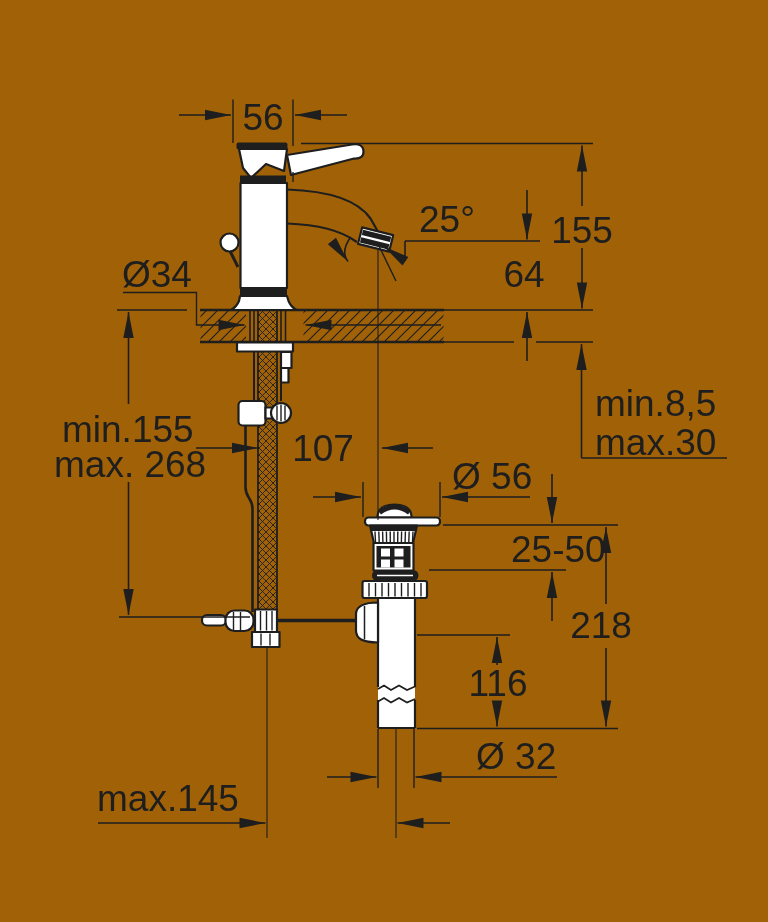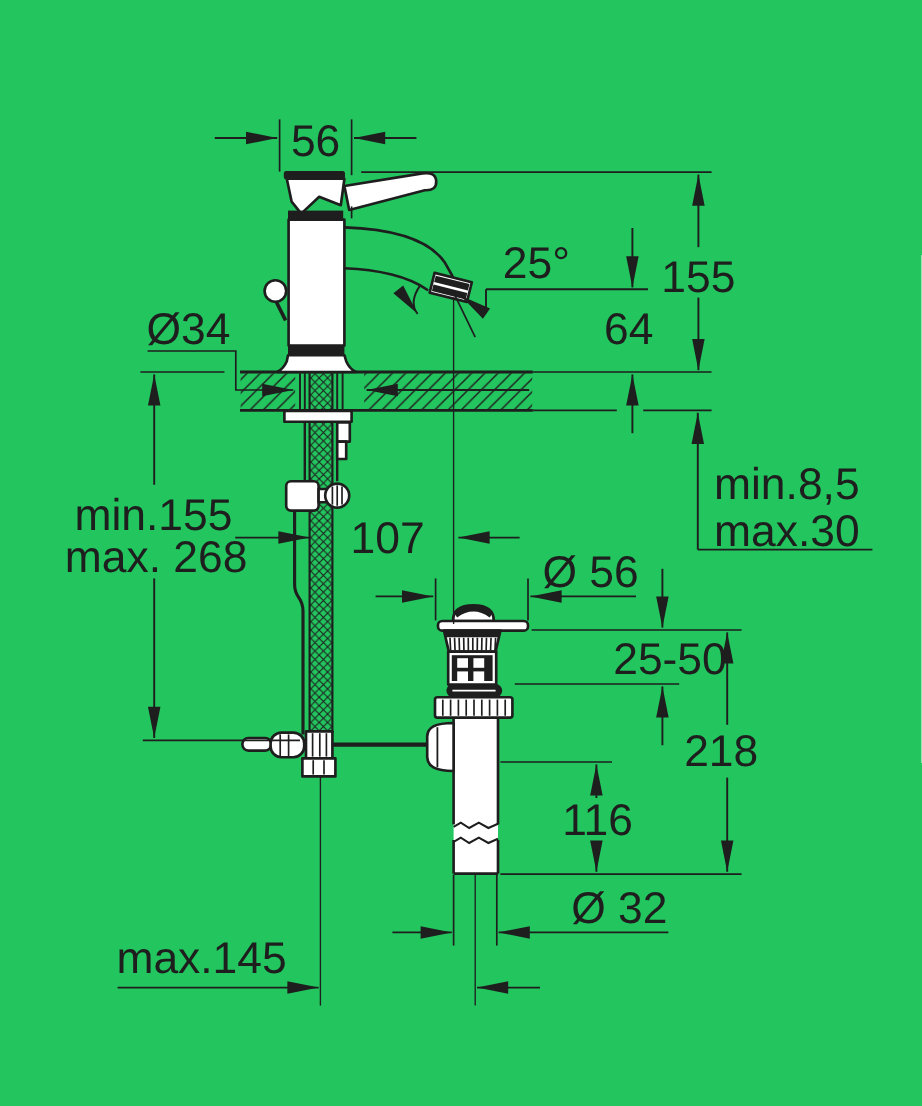--- a/index.html
+++ b/index.html
@@ -1,16 +1,16 @@
 <!DOCTYPE html>
 <html><head>
 <meta charset="utf-8">
 <style>
   html,body{margin:0;padding:0;background:#ffffff;}
-  .stage{width:768px;height:922px;background:#22c55e;position:relative;overflow:hidden;}
+  .stage{width:768px;height:922px;background:#a16207;position:relative;overflow:hidden;}
   svg{display:block;}
   .dim-text{font-family:"Liberation Sans","DejaVu Sans",sans-serif;font-size:37px;fill:#1e1e1e;}
   .ln{stroke:#1e1e1e;fill:none;stroke-linecap:butt;}
   .sw14{stroke-width:1.4;} .sw16{stroke-width:1.6;} .sw11{stroke-width:1.1;}
   .out{stroke:#1e1e1e;stroke-width:2.2;fill:#ffffff;stroke-linejoin:round;}
   .outn{stroke:#1e1e1e;stroke-width:2.2;fill:none;stroke-linejoin:round;stroke-linecap:round;}
   .blk{fill:#1e1e1e;stroke:none;}
   .rib{stroke:#1e1e1e;stroke-width:1.4;fill:none;}
 </style>
 </head>

